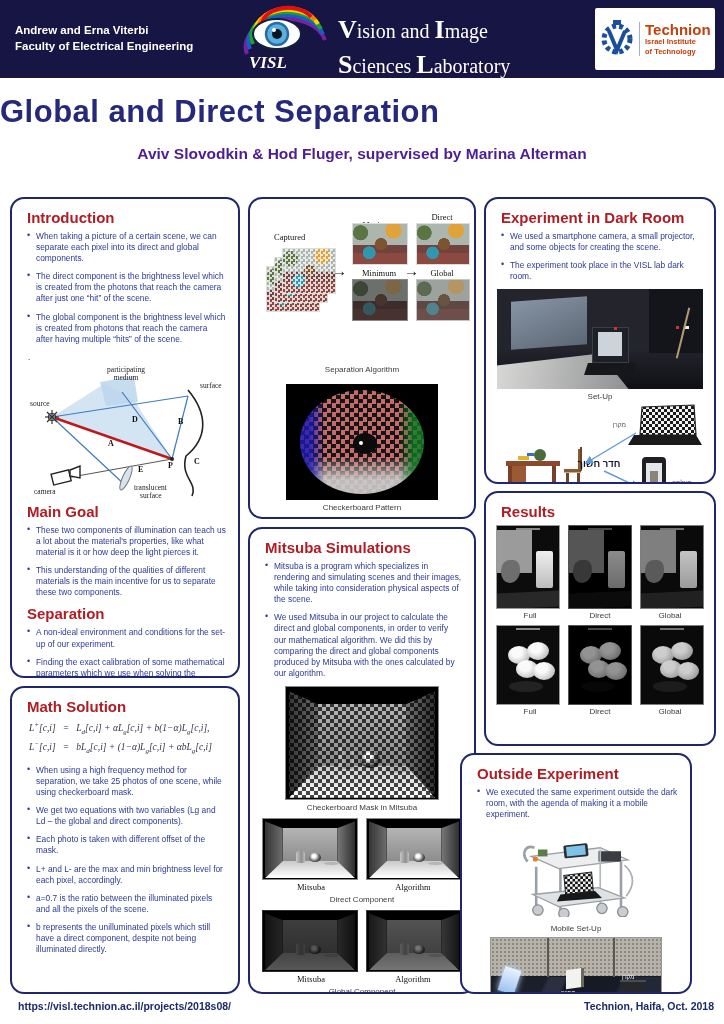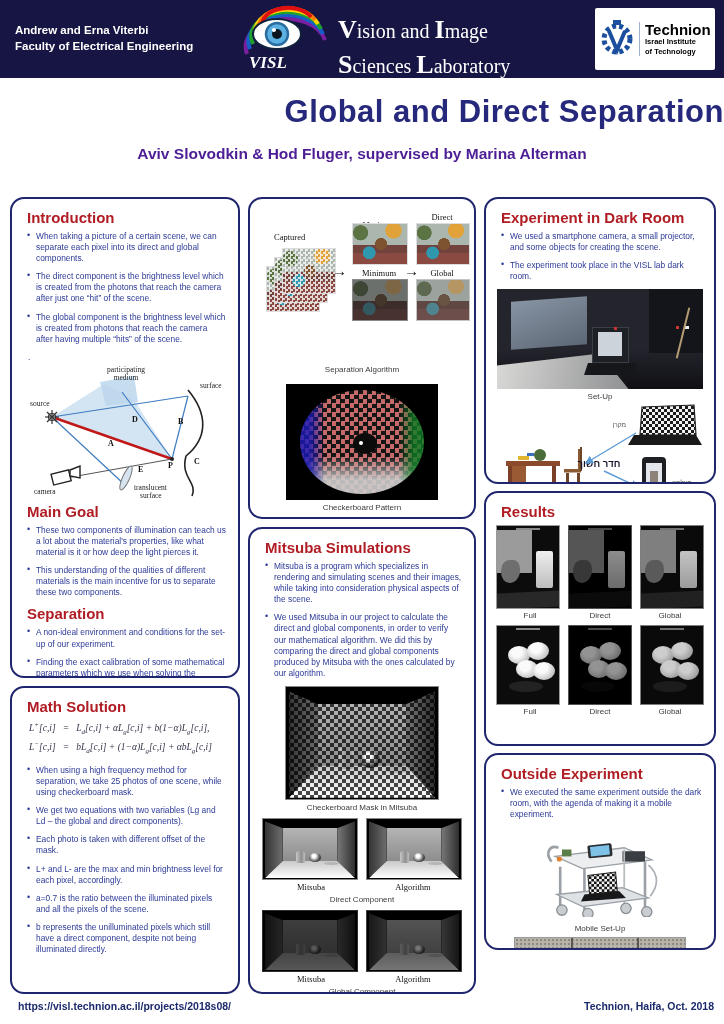--- a/index.html
+++ b/index.html
@@ -8,40 +8,40 @@
 
   
   .banner{position:absolute;left:0;top:0;width:724px;height:78px;background:#171543;}
   .affil{position:absolute;left:15px;top:22px;color:#fff;font-weight:bold;font-size:11.5px;line-height:1.4;}
   .visl-logo{position:absolute;left:233px;top:4px;width:100px;height:72px;}
   .lab-name{position:absolute;left:338px;top:12px;color:#fff;font-family:"Liberation Serif",serif;
             font-size:20px;line-height:1.35;white-space:nowrap;}
   .lab-name .init{font-size:26px;font-weight:bold;}
   .tech-box{position:absolute;right:9px;top:8px;width:120px;height:62px;background:#fff;border-radius:2px;
             display:flex;align-items:center;gap:4px;padding:0 4px;box-sizing:border-box;}
-  .tech-text{border-left:1px solid #9fb3d1;padding-left:5px;color:#000000;}
+  .tech-text{border-left:1px solid #9fb3d1;padding-left:5px;color:#c2410c;}
   .tech-name{font-size:15px;font-weight:bold;line-height:1;}
   .tech-sub{font-size:7.5px;font-weight:bold;line-height:1.25;}
 
   
-  .title{position:absolute;left:0;top:94px;width:724px;text-align:right;color:#26297b;
+  .title{position:absolute;left:0;top:94px;width:724px;text-align:left;color:#26297b;
          font-size:31px;font-weight:bold;letter-spacing:.5px;}
   .authors{position:absolute;left:0;top:145px;width:724px;text-align:center;color:#4c1d95;
            font-size:15.5px;font-weight:bold;}
 
   
   .panel{position:absolute;border:2px solid #20266e;border-radius:14px;background:#fff;
          box-sizing:border-box;padding:7px 10px;overflow:hidden;}
   #p-intro{left:10px;top:197px;width:230px;height:481px;}
   #p-math{left:10px;top:686px;width:230px;height:308px;}
   #p-sep{left:248px;top:197px;width:228px;height:322px;}
   #p-mitsuba{left:248px;top:527px;width:228px;height:467px;}
   #p-dark{left:484px;top:197px;width:232px;height:287px;}
   #p-results{left:484px;top:491px;width:232px;height:255px;}
-  #p-outside{left:484px;top:753px;width:232px;height:197px;}
+  #p-outside{left:460px;top:753px;width:232px;height:241px;}
 
   .h-red{color:#b01d24;font-size:15px;font-weight:bold;margin:3px 0 5px 5px;}
   ul.blt{list-style:none;margin:2px 0 4px 0;padding:0 2px 0 14px;}
   ul.blt li{position:relative;margin-bottom:7px;color:#2c3a96;font-size:8.4px;line-height:1.32;}
   ul.blt li::before{content:"•";position:absolute;left:-9px;top:-1px;font-size:9px;color:#2c3a96;}
   .trail{color:#2c3a96;font-size:8.4px;margin-left:6px;}
 
   .cap{text-align:center;font-size:8px;color:#3b3b3b;margin-top:3px;}
   .serif-lb{font-family:"Liberation Serif",serif;font-size:8.5px;color:#111;text-align:center;}
 

